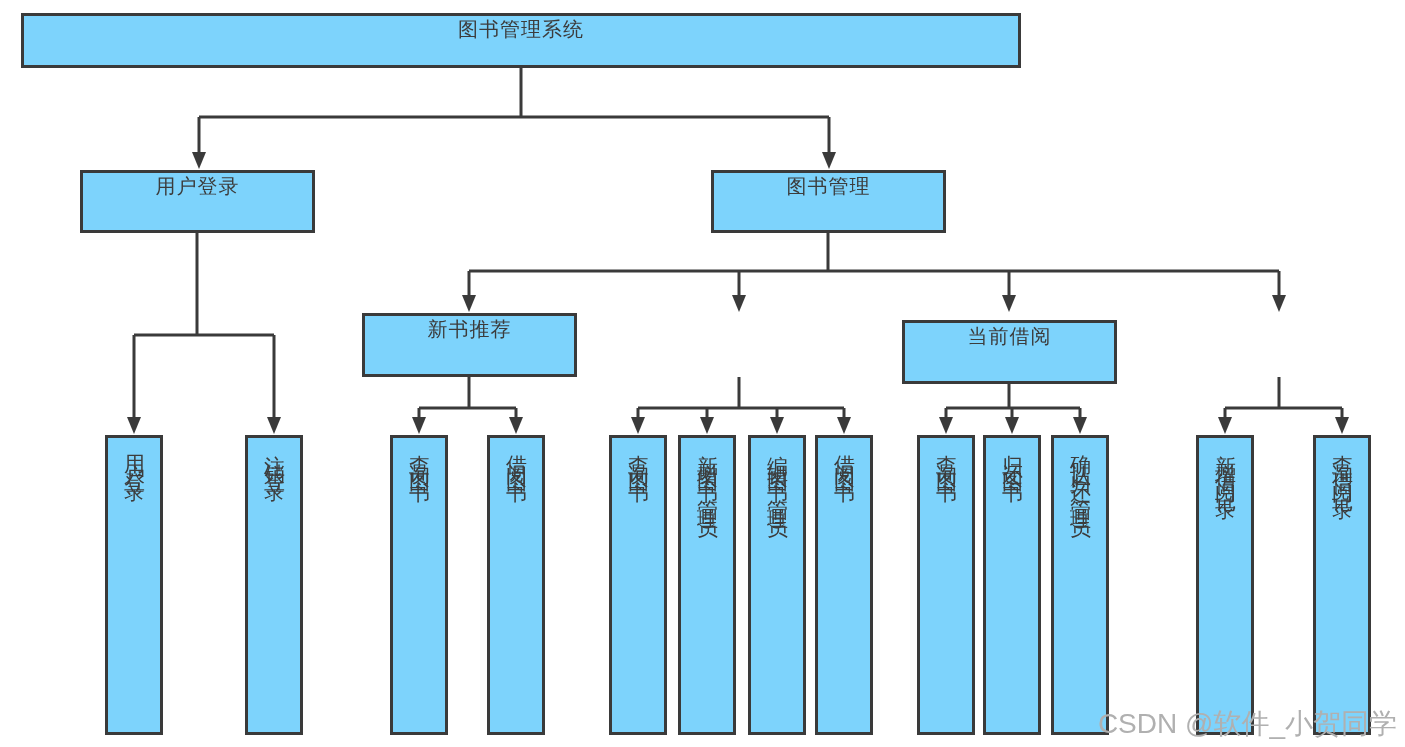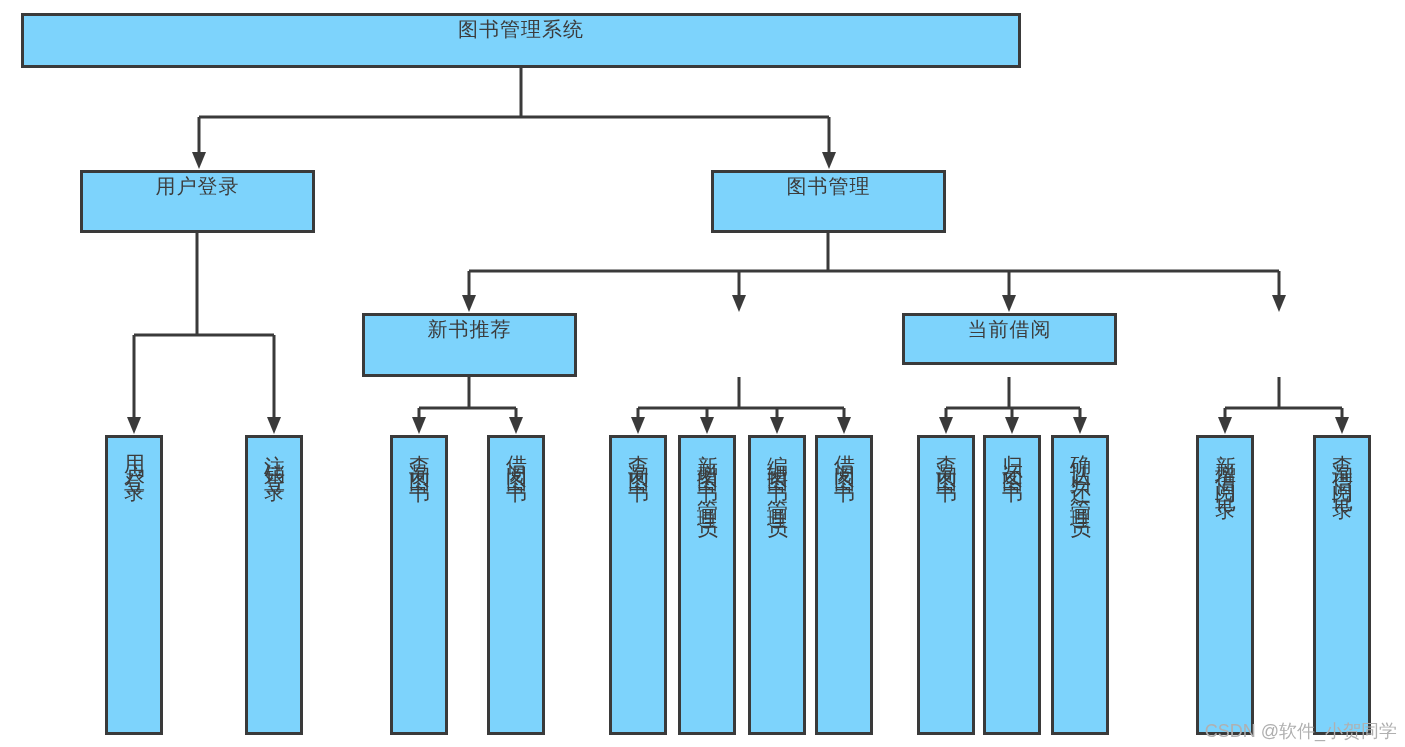--- a/index.html
+++ b/index.html
@@ -13,21 +13,21 @@
     box-sizing:border-box;display:flex;align-items:flex-start;justify-content:center;
     color:#3c3c3c;z-index:2;font-family:Liberation Serif, serif;
   }
   .node.h span{font-size:20px;letter-spacing:1px;white-space:nowrap;}
   .node.v span{
     writing-mode:vertical-rl;text-orientation:mixed;
     font-size:21px;letter-spacing:9px;line-height:1;
   }
   .watermark{
     position:absolute;right:8px;bottom:4px;z-index:3;
-    color:#b0b0b0;font-size:18px;white-space:nowrap;
+    color:#b0b0b0;font-size:28px;white-space:nowrap;
   }
 </style>
 </head>
 <body>
 
 <div class="canvas">
 
   <svg class="connectors" width="1405" height="747" viewBox="0 0 1405 747">
     <g stroke="#3a3a3a" stroke-width="3" fill="none">
       <path d="M521 68 V117 M199 117 H829 M199 117 V152 M829 117 V152"></path>
@@ -68,21 +68,21 @@
   <div class="node h" style="left:80px;top:170px;width:235px;height:63px">
     <span>用户登录</span>
   </div>
   <div class="node h" style="left:362px;top:313px;width:215px;height:64px">
     <span>新书推荐</span>
   </div>
 
   <div class="node h" style="left:711px;top:170px;width:235px;height:63px">
     <span>图书管理</span>
   </div>
-  <div class="node h" style="left:902px;top:313px;width:215px;height:52px">
+  <div class="node h" style="left:902px;top:320px;width:215px;height:64px">
     <span>当前借阅</span>
   </div>
 
   <div class="node v" style="left:105px;top:435px;width:58px;height:300px">
     <span>用户登录</span>
   </div>
   <div class="node v" style="left:245px;top:435px;width:58px;height:300px">
     <span>注销登录</span>
   </div>
 

